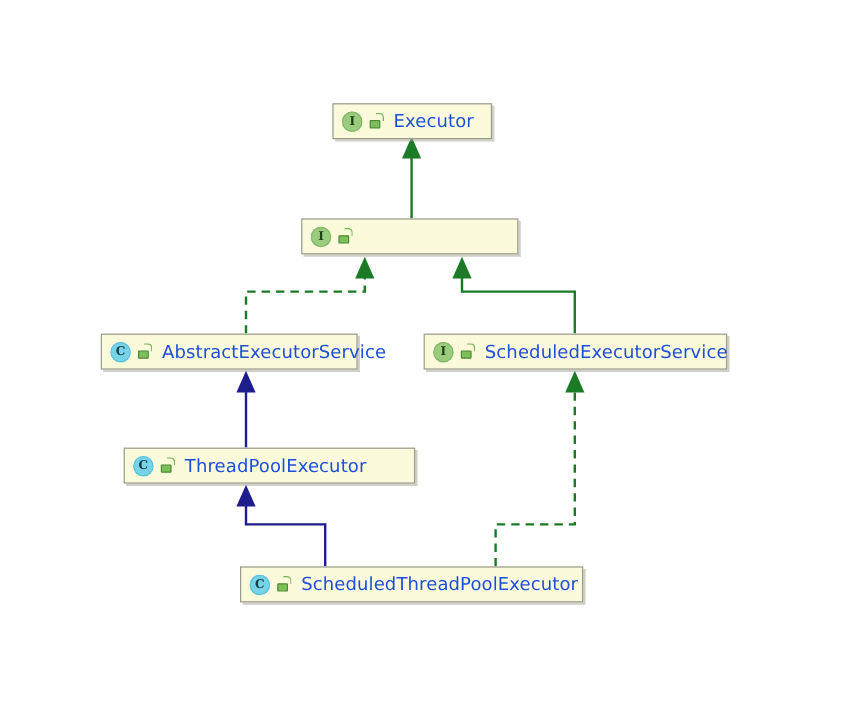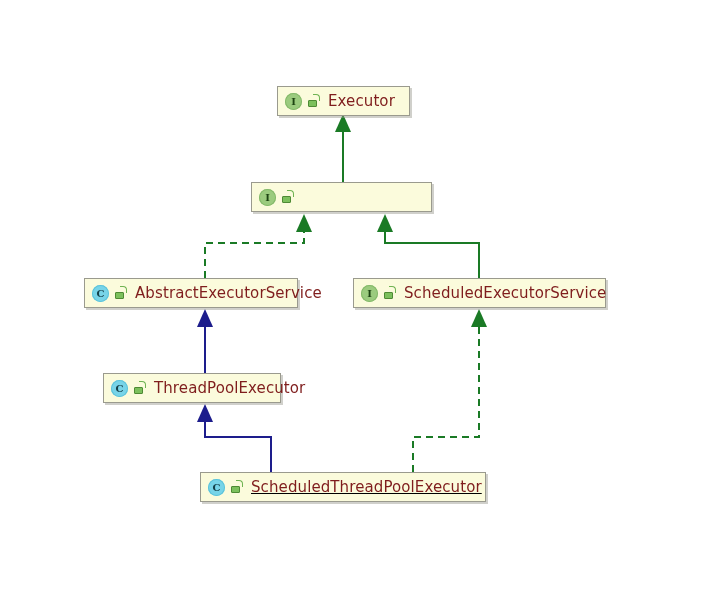--- a/index.html
+++ b/index.html
@@ -39,21 +39,21 @@
     box-shadow: 2px 2px 0 0 rgba(150,150,140,0.45);
     display: flex;
     align-items: center;
     padding: 0 10px 0 7px;
     height: 30px;
     white-space: nowrap;
   }
 
   .node-label {
     font-size: 15px;
-    color: #7f1d1d;
+    color: #1d4ed8;
     letter-spacing: 0.1px;
     line-height: 1;
     padding-left: 7px;
   }
 
   
   .stereo-icon {
     width: 17px;
     height: 17px;
     flex: 0 0 17px;
@@ -202,30 +202,30 @@
 
   <div class="uml-node" style="left:353px; top:278px; width:253px;">
     <span class="stereo-icon interface"></span>
     <span class="vis-icon">
       <span class="lock-shackle"></span>
       <span class="lock-body"></span>
     </span>
     <span class="node-label">ScheduledExecutorService</span>
   </div>
 
-  <div class="uml-node" style="left:103px; top:373px; width:178px;">
+  <div class="uml-node" style="left:103px; top:373px; width:243px;">
     <span class="stereo-icon klass"></span>
     <span class="vis-icon">
       <span class="lock-shackle"></span>
       <span class="lock-body"></span>
     </span>
     <span class="node-label">ThreadPoolExecutor</span>
   </div>
 
-  <div class="uml-node" style="left:200px; top:472px; width:286px;text-decoration:underline;">
+  <div class="uml-node" style="left:200px; top:472px; width:286px;">
     <span class="stereo-icon klass"></span>
     <span class="vis-icon">
       <span class="lock-shackle"></span>
       <span class="lock-body"></span>
     </span>
     <span class="node-label">ScheduledThreadPoolExecutor</span>
   </div>
 
 </div>
 

